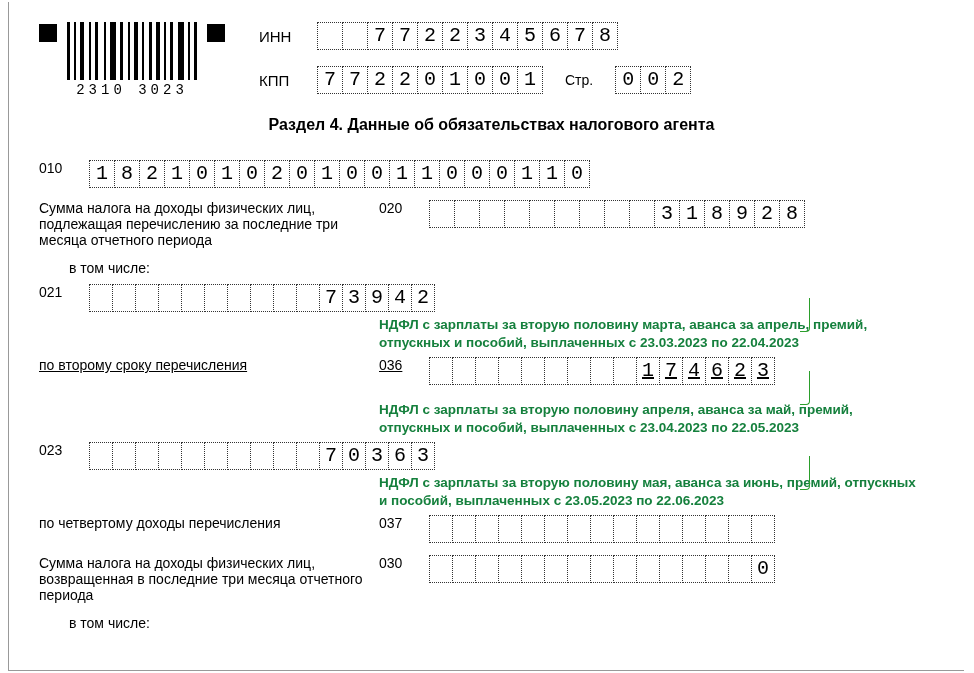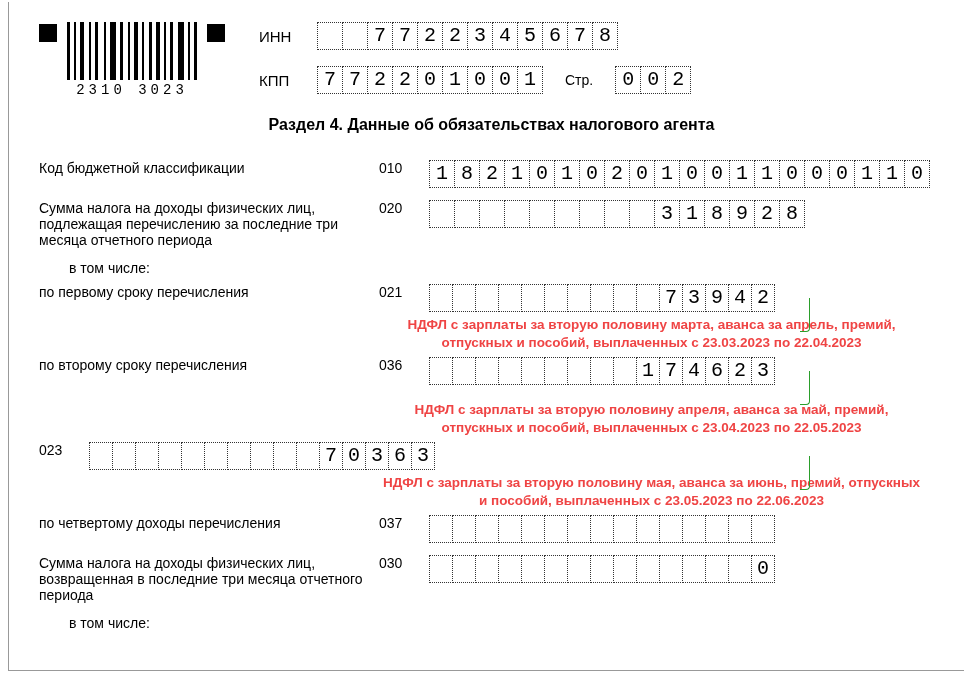--- a/index.html
+++ b/index.html
@@ -136,25 +136,25 @@
   }
   .bracket {
     position: absolute;
     border-right: 1.5px solid #2b9e2b;
     border-bottom: 1.5px solid #2b9e2b;
     border-bottom-right-radius: 4px;
     right: 134px;
     width: 10px;
   }
   .note {
-    color: #ef4444;
+    color: #15803d;
     font-weight: bold;
     font-size: 13.5px;
     line-height: 1.3;
-    text-align: center;
+    text-align: left;
     padding-right: 20px;
     padding-left: 340px;
     margin-top: 2px;
   }
 </style>
 </head>
 <body>
 
 <div class="page">
 
@@ -241,21 +241,20 @@
             <div class="cell" style="width: 26px;">0</div>
             <div class="cell" style="width: 26px;">2</div>
           </div>
       </div>
     </div>
   </div>
 
   <div class="section-title">Раздел 4. Данные об обязательствах налогового агента</div>
 
   <div class="row">
-    <div class="label-col">Код бюджетной классификации</div>
     <div class="code-col">010</div>
     <div class="value-col">
         <div class="boxes">
           <div class="cell" style="width: 26px;">1</div>
           <div class="cell" style="width: 26px;">8</div>
           <div class="cell" style="width: 26px;">2</div>
           <div class="cell" style="width: 26px;">1</div>
           <div class="cell" style="width: 26px;">0</div>
           <div class="cell" style="width: 26px;">1</div>
           <div class="cell" style="width: 26px;">0</div>
@@ -297,21 +296,20 @@
           <div class="cell" style="width: 26px;">2</div>
           <div class="cell" style="width: 26px;">8</div>
         </div>
       </div>
   </div>
 
   <div class="sub-line">в том числе:</div>
 
   <div class="note-wrap">
     <div class="row" style="margin-bottom:4px;">
-      <div class="label-col">по первому сроку перечисления</div>
       <div class="code-col">021</div>
       <div class="value-col">
           <div class="boxes">
             <div class="cell" style="width: 24px;"></div>
             <div class="cell" style="width: 24px;"></div>
             <div class="cell" style="width: 24px;"></div>
             <div class="cell" style="width: 24px;"></div>
             <div class="cell" style="width: 24px;"></div>
             <div class="cell" style="width: 24px;"></div>
             <div class="cell" style="width: 24px;"></div>
@@ -324,21 +322,21 @@
             <div class="cell" style="width: 24px;">4</div>
             <div class="cell" style="width: 24px;">2</div>
           </div>
         </div>
     </div>
     <div class="bracket" style="top:14px; height:34px;"></div>
     <div class="note">НДФЛ с зарплаты за вторую половину марта, аванса за апрель, премий, отпускных и пособий, выплаченных с 23.03.2023 по 22.04.2023</div>
   </div>
 
   <div class="note-wrap">
-    <div class="row" style="margin-bottom:16px;">
+    <div class="row" style="margin-bottom:16px;text-decoration:underline;">
       <div class="label-col">по второму сроку перечисления</div>
       <div class="code-col">036</div>
       <div class="value-col">
           <div class="boxes">
             <div class="cell" style="width: 24px;"></div>
             <div class="cell" style="width: 24px;"></div>
             <div class="cell" style="width: 24px;"></div>
             <div class="cell" style="width: 24px;"></div>
             <div class="cell" style="width: 24px;"></div>
             <div class="cell" style="width: 24px;"></div>

